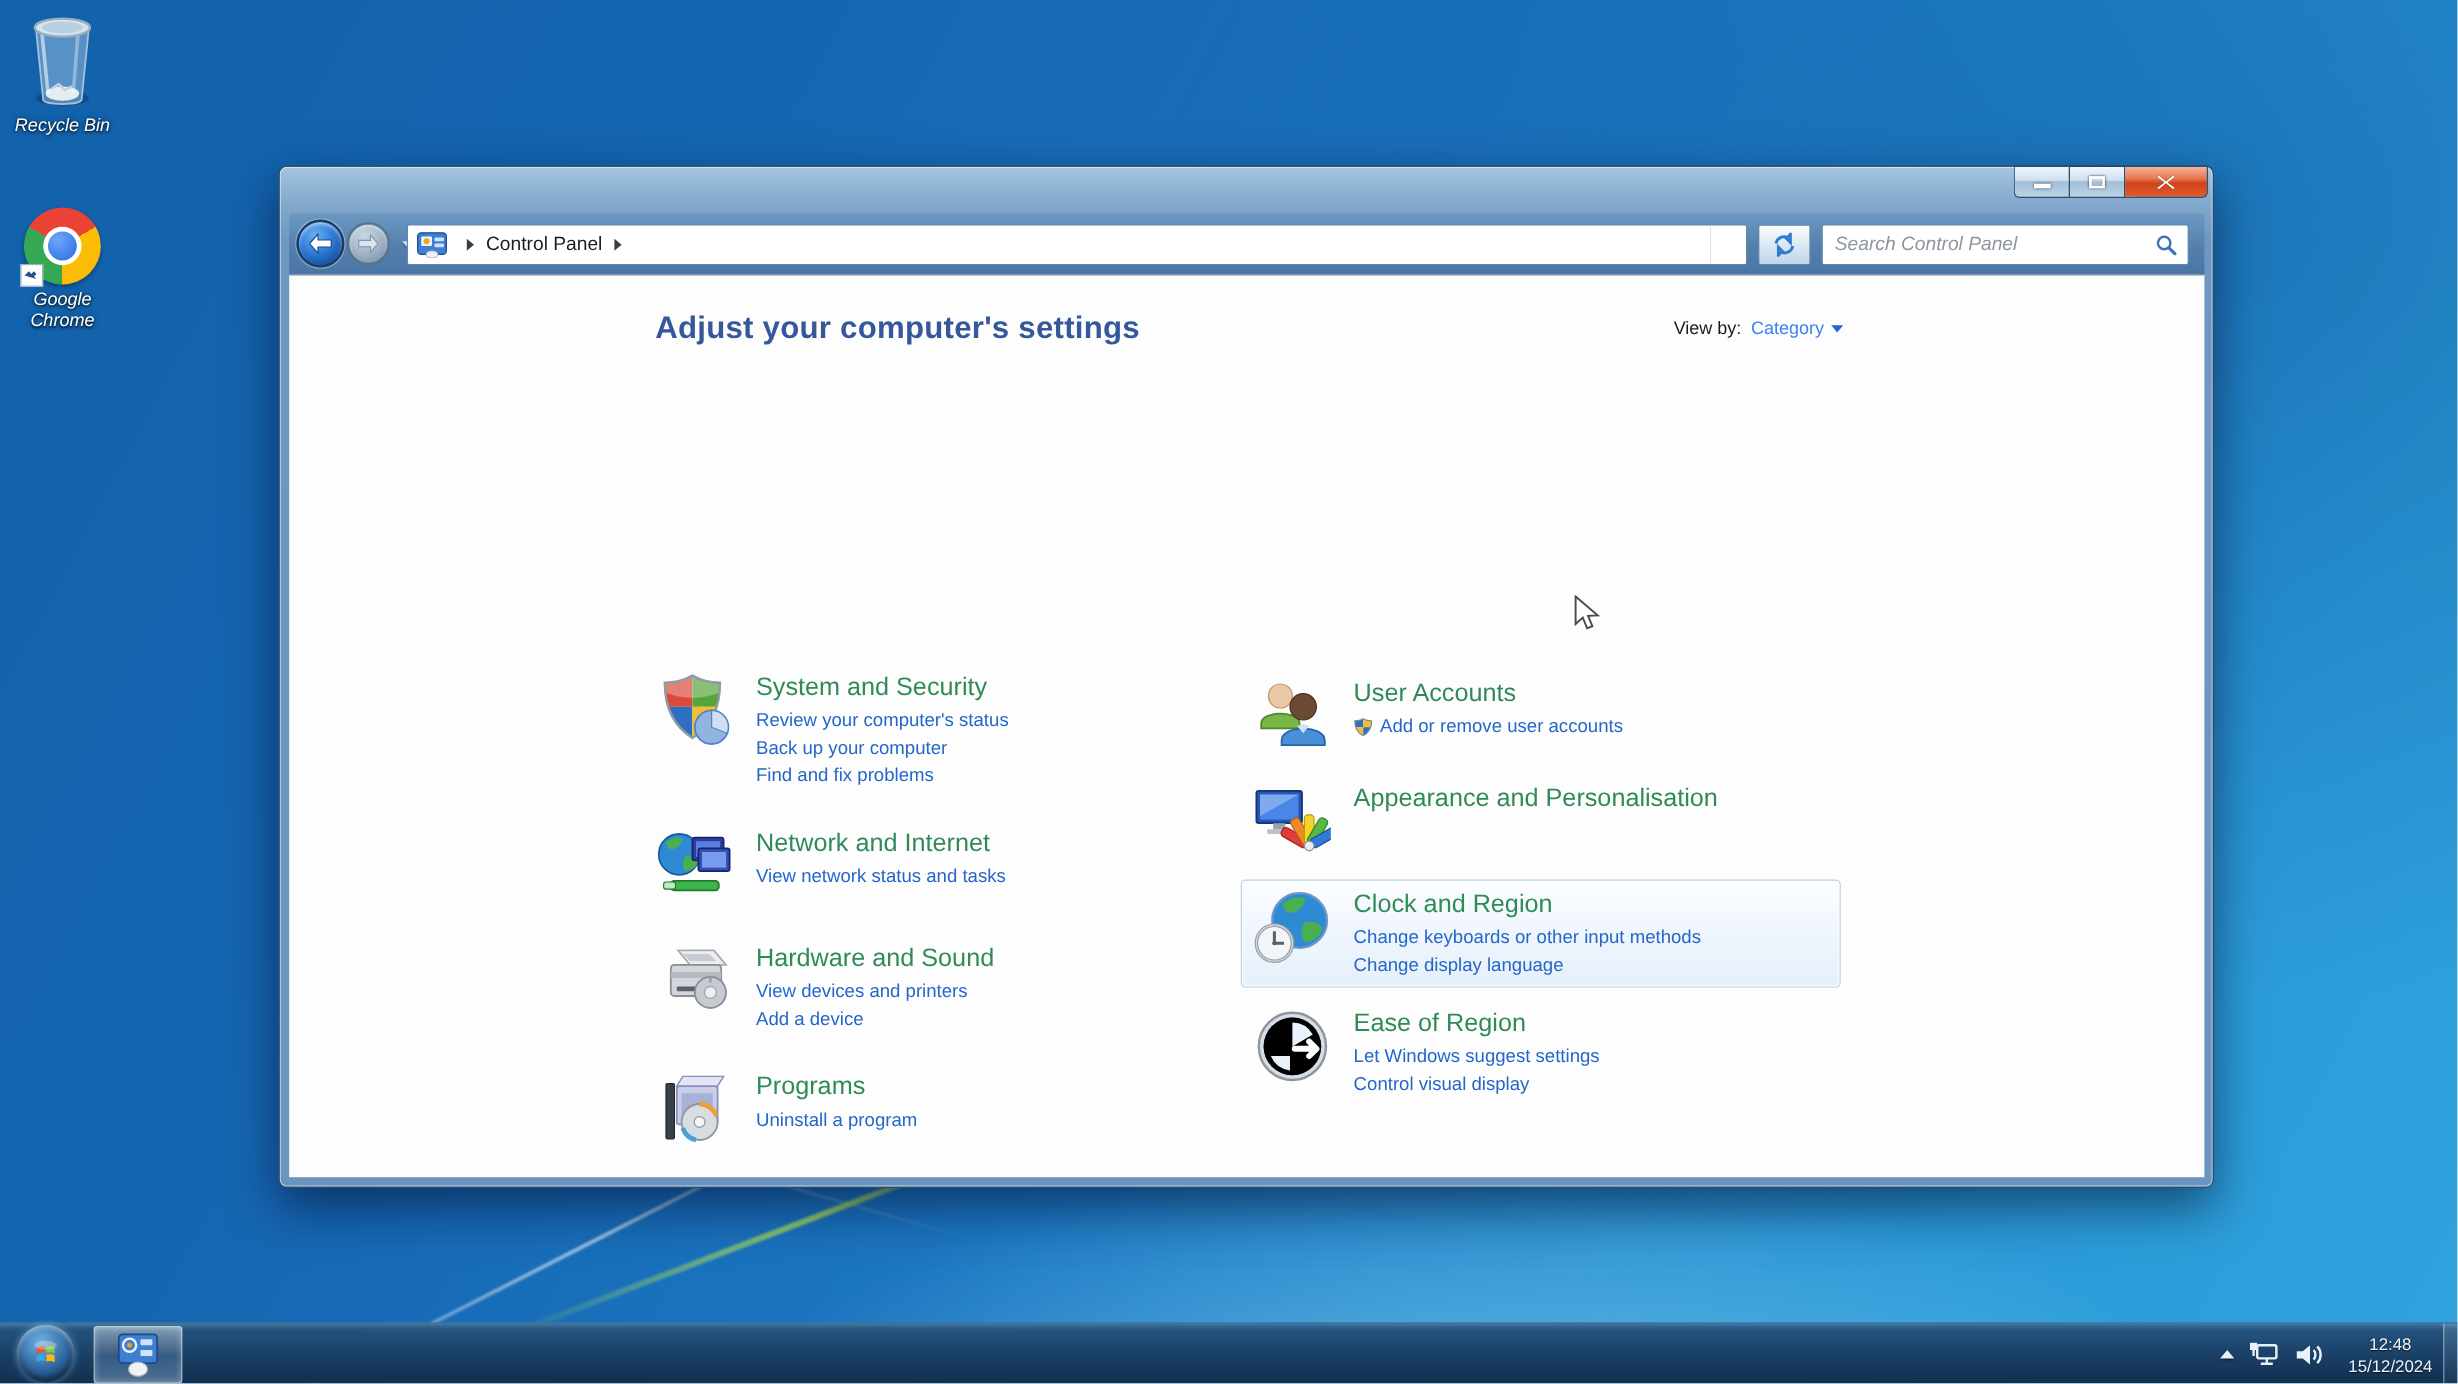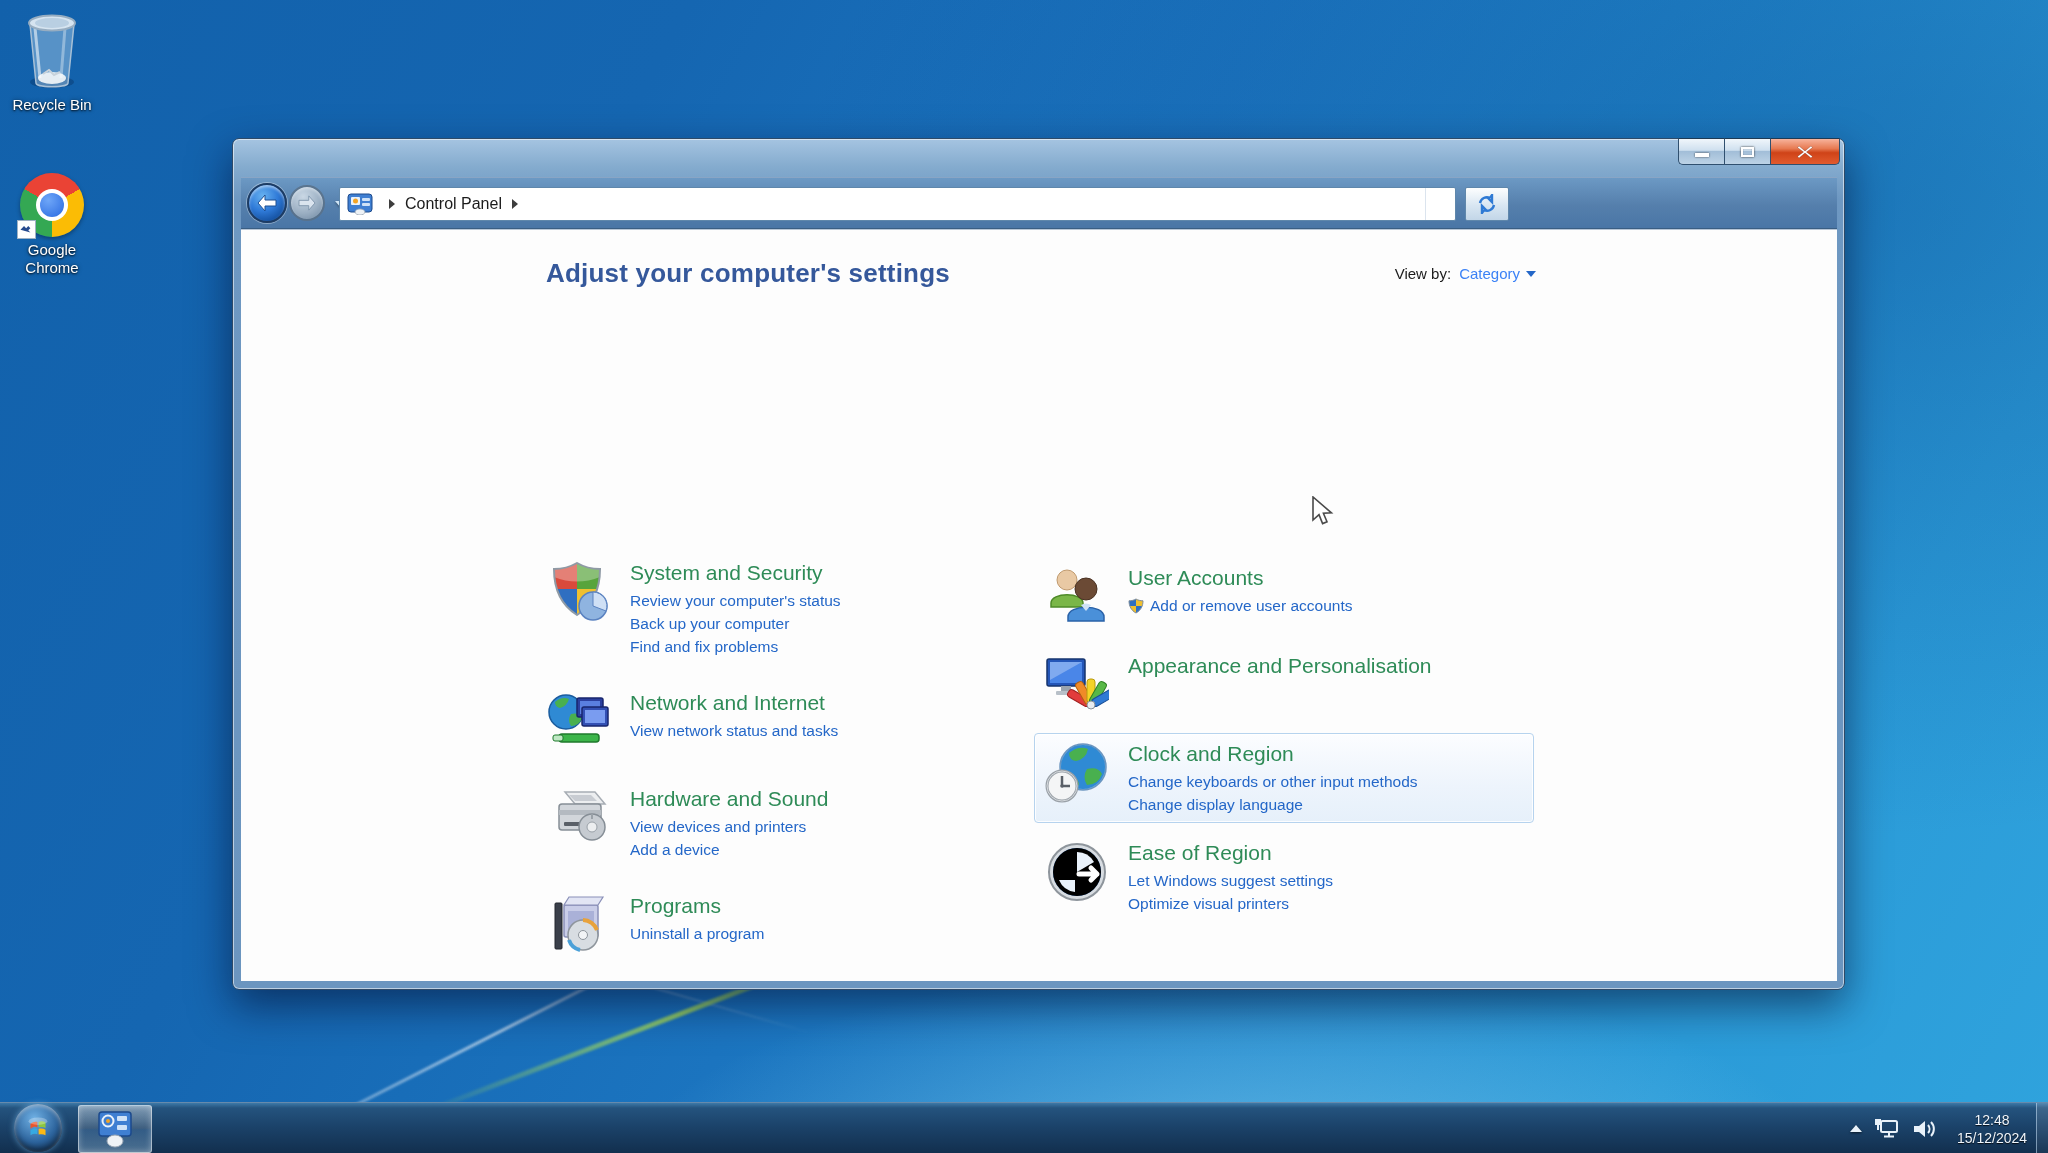--- a/index.html
+++ b/index.html
@@ -15,21 +15,21 @@
   }
   .streak { position:absolute; pointer-events:none; filter:blur(1px); }
   .streak.s1 { left:400px; top:1000px; width:620px; height:5px; transform:rotate(-21deg);
     background:linear-gradient(90deg, rgba(160,220,80,0), rgba(165,220,90,.85) 45%, rgba(160,220,80,0)); }
   .streak.s2 { left:120px; top:1030px; width:760px; height:3px; transform:rotate(-27deg);
     background:linear-gradient(90deg, rgba(255,255,255,0), rgba(255,255,255,.6) 50%, rgba(255,255,255,0)); }
   .streak.s3 { left:300px; top:960px; width:520px; height:2px; transform:rotate(16deg);
     background:linear-gradient(90deg, rgba(255,255,255,0), rgba(255,255,255,.45) 50%, rgba(255,255,255,0)); }
 
   
-  .desk-icon { position:absolute; width:104px; text-align:center; cursor:default; }
+  .desk-icon { position:absolute; width:104px; text-align:center; cursor:default;font-style:italic; }
   .desk-icon .glyph { display:flex; justify-content:center; align-items:flex-end; height:82px; }
   .desk-label { margin-top:4px; font-size:15px; color:#fff; text-shadow:0 1px 2px rgba(0,0,0,.85), 0 0 4px rgba(0,0,0,.5); line-height:18px; }
   #icon-recycle { left:0px; top:10px; }
   #icon-chrome  { left:0px; top:155px; }
   .chrome-wrap { position:relative; width:64px; height:64px; }
   .chrome-logo { width:64px; height:64px; border-radius:50%;
     background:conic-gradient(from -60deg, #ea4335 0 120deg, #fbbc05 120deg 240deg, #34a853 240deg 360deg);
     position:relative; box-shadow:0 2px 4px rgba(0,0,0,.35); }
   .chrome-logo::before { content:""; position:absolute; left:50%; top:50%; width:32px; height:32px; margin:-16px 0 0 -16px;
     border-radius:50%; background:#fff; }
@@ -223,20 +223,29 @@
           </div>
       </div>
 
       <div class="btn-refresh">
         <svg width="22" height="20" viewBox="0 0 22 20">
           <path d="M4 9 A7 7 0 0 1 14 4 L12 4 L16 8 L16 1 L14 4" fill="none" stroke="#2f7ad4" stroke-width="2.4"></path>
           <path d="M18 11 A7 7 0 0 1 8 16 L10 16 L6 12 L6 19 L8 16" fill="none" stroke="#2f7ad4" stroke-width="2.4"></path>
         </svg>
       </div>
 
+      <div class="searchbox">
+        <input type="text" placeholder="Search Control Panel" style="">
+        <span class="search-glyph">
+          <svg width="18" height="18" viewBox="0 0 18 18">
+            <circle cx="7.5" cy="7.5" r="5.2" fill="none" stroke="#3f74b8" stroke-width="2"></circle>
+            <line x1="11.5" y1="11.5" x2="16.5" y2="16.5" stroke="#3f74b8" stroke-width="2.6" stroke-linecap="round"></line>
+          </svg>
+        </span>
+      </div>
     </div>
 
     <div class="content">
       <div class="content-header">
         <div class="page-title">Adjust your computer's settings</div>
         <div class="viewby">
           <span>View by:</span>
           <span class="val">Category</span>
           <span class="caret"></span>
         </div>
@@ -443,21 +452,21 @@
  <path d="M34 34 L52 34 L46 28 M52 34 L46 40" fill="none" stroke="#fff" stroke-width="5" stroke-linecap="round" stroke-linejoin="round"></path>
 </svg>
             </div>
             <div class="cat-text">
               <div class="cat-title">Ease of Region</div>
               <div class="cat-links">
                 <div class="cat-link">
                   <span>Let Windows suggest settings</span>
                 </div>
                 <div class="cat-link">
-                  <span>Optimize visual printers</span>
+                  <span>Control visual display</span>
                 </div>
               </div>
             </div>
           </div>
         </div>
 
       <svg class="cursor-arrow" width="26" height="30" viewBox="0 0 13 15">
         <path d="M1 0.5 L1 12 L4 9.3 L5.8 13.8 L8 12.9 L6.2 8.6 L10.2 8.4 Z" fill="#fff" stroke="#4a4a4a" stroke-width=".8"></path>
       </svg>
     </div>

